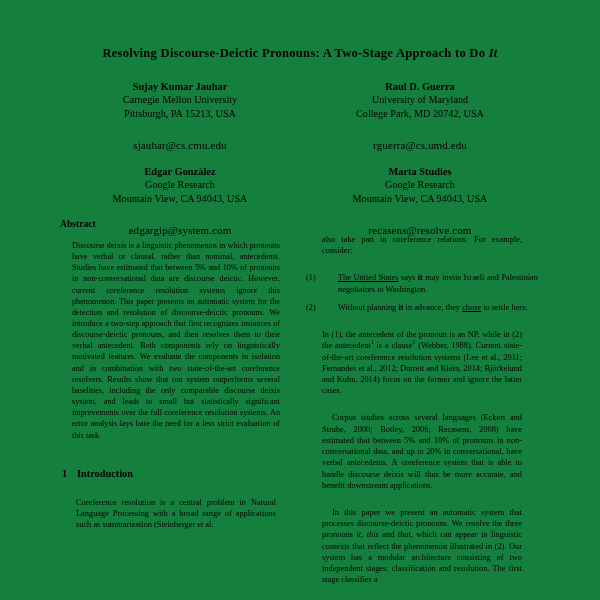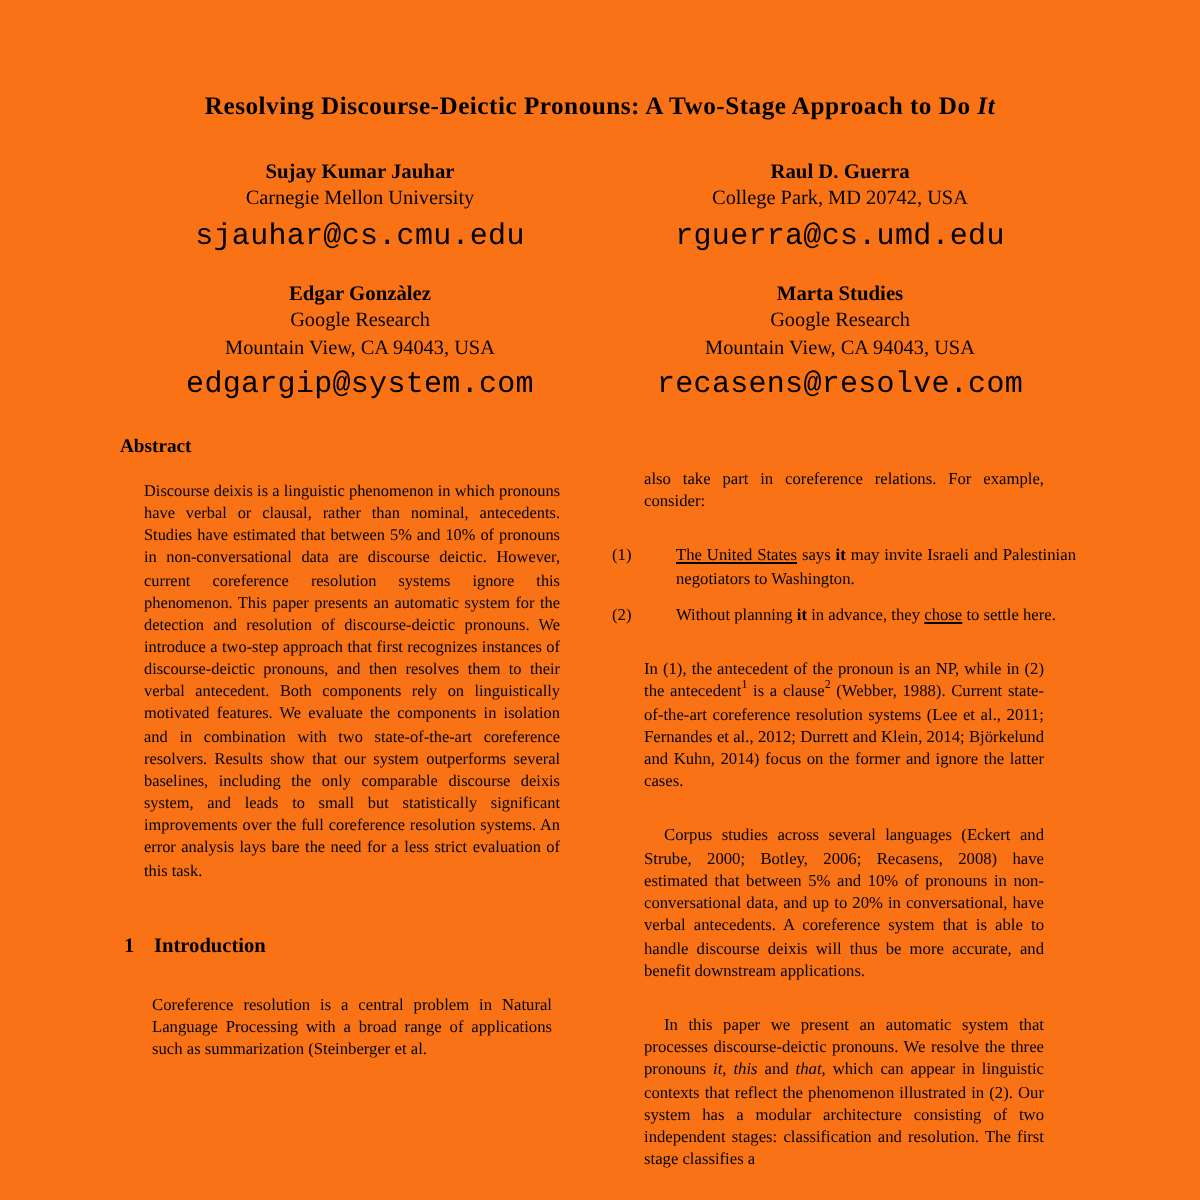--- a/index.html
+++ b/index.html
@@ -12,21 +12,21 @@
     height: 600px;
     overflow: hidden;
     font-family: "Liberation Serif", "DejaVu Serif", serif;
     color: #000000;
     -webkit-font-smoothing: antialiased;
   }
   .page {
     position: relative;
     width: 600px;
     height: 600px;
-    background: #f97316;
+    background: #15803d;
     overflow: hidden;
   }
 
   
   .title {
     position: absolute;
     left: 0;
     top: 46px;
     width: 600px;
     text-align: center;
@@ -56,24 +56,24 @@
     line-height: 1.29;
   }
   .author-name {
     font-size: 10.4px;
     font-weight: bold;
   }
   .author-line {
     font-size: 10.2px;
   }
   .author-email {
-    font-family: Liberation Mono, monospace;
-    font-size: 15px;
+    font-family: Liberation Serif, serif;
+    font-size: 11px;
     letter-spacing: 0.01em;
-    margin-top: 2px;
+    margin-top: 18px;
   }
 
   
   .col {
     position: absolute;
     top: 218px;
     width: 232px;
     font-size: 8.35px;
     line-height: 1.345;
     text-align: justify;
@@ -143,24 +143,26 @@
 
   <div class="title">
     <span>Resolving Discourse-Deictic Pronouns:  A Two-Stage Approach to Do </span><span class="it">It</span>
   </div>
 
   <div class="authors">
     <div class="author-row">
       <div class="author-block">
         <div class="author-name">Sujay Kumar Jauhar</div>
         <div class="author-line">Carnegie Mellon University</div>
+        <div class="author-line">Pittsburgh, PA 15213, USA</div>
         <div class="author-email">sjauhar@cs.cmu.edu</div>
       </div>
       <div class="author-block">
         <div class="author-name">Raul D. Guerra</div>
+        <div class="author-line">University of Maryland</div>
         <div class="author-line">College Park, MD 20742, USA</div>
         <div class="author-email">rguerra@cs.umd.edu</div>
       </div>
     </div>
     <div class="author-row">
       <div class="author-block">
         <div class="author-name">Edgar Gonzàlez</div>
         <div class="author-line">Google Research</div>
         <div class="author-line">Mountain View, CA 94043, USA</div>
         <div class="author-email">edgargip@system.com</div>

